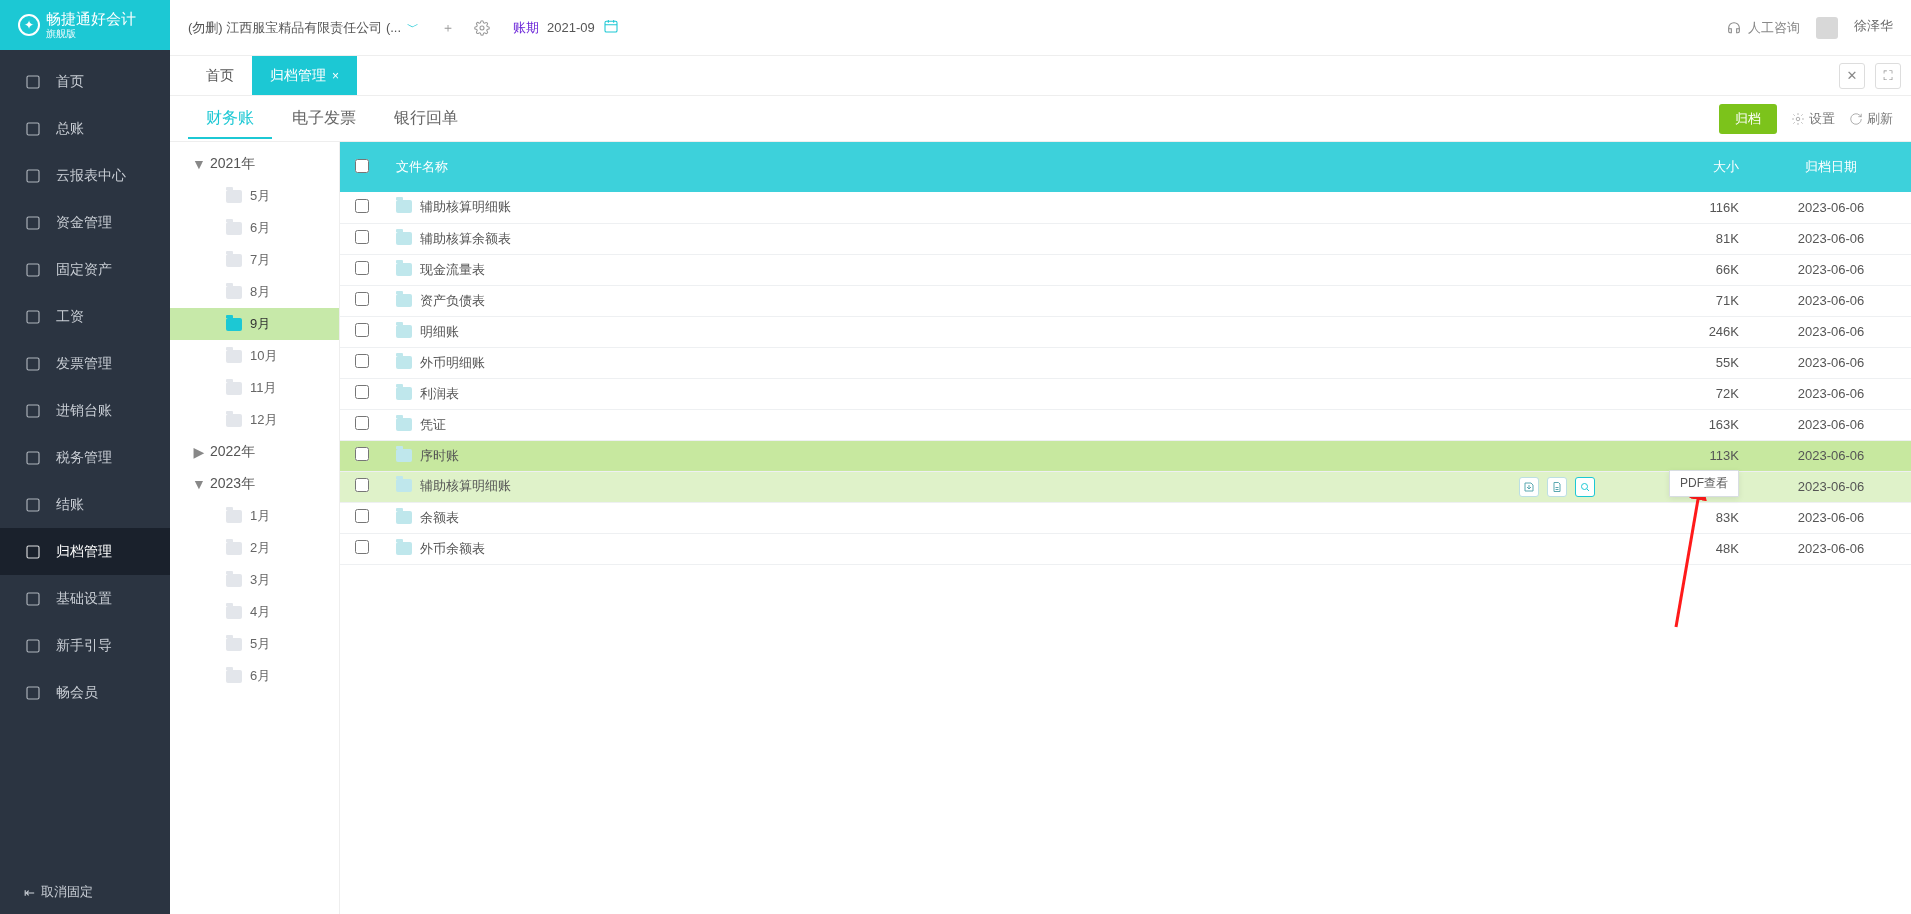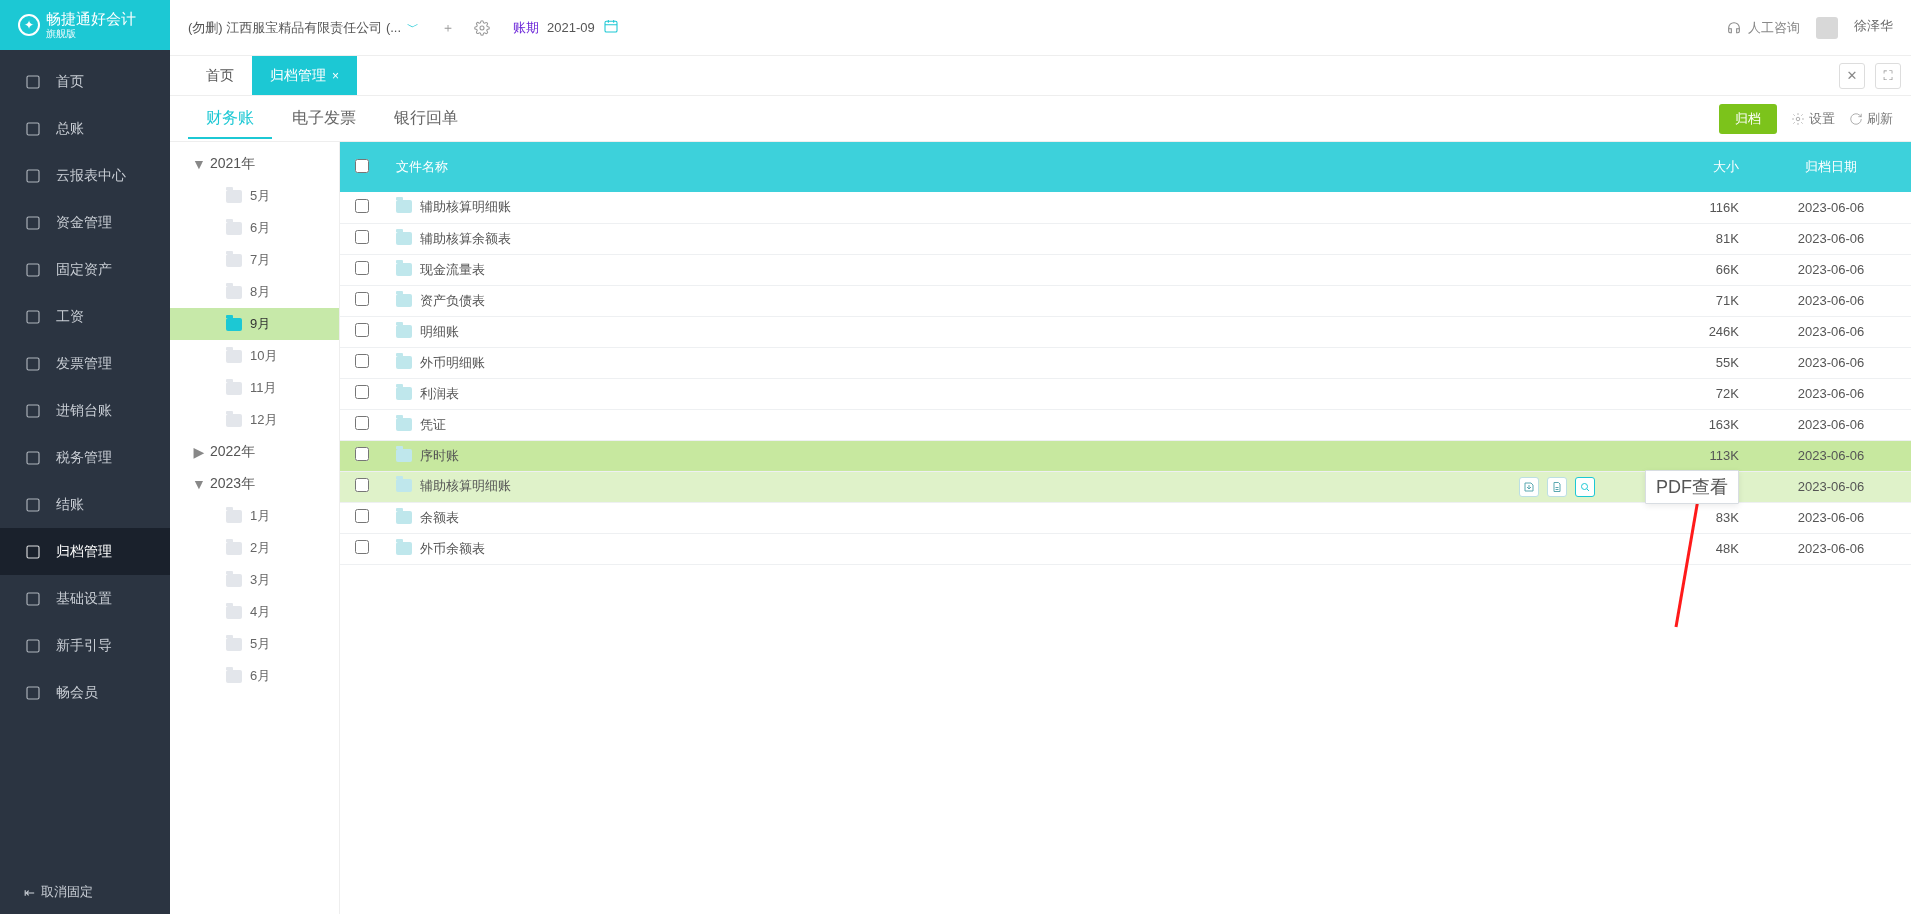--- a/index.html
+++ b/index.html
@@ -82,21 +82,21 @@
 .grid tr.hovered td { background: #dff2c9 !important; }
 .grid tr.hl td { background: #c7e89f !important; }
 .file-icon { width: 16px; height: 13px; margin-right: 8px; display: inline-block; border-radius: 2px; background: #bfe7ec; position: relative; vertical-align: -2px; }
 .file-icon::before { content: ""; position: absolute; top: -3px; left: 0; width: 7px; height: 3px; background: #bfe7ec; border-radius: 1px 1px 0 0; }
 input[type=checkbox] { width: 14px; height: 14px; cursor: pointer; }
 
 
 .row-actions { display: inline-flex; gap: 8px; vertical-align: middle; margin-right: 4px; }
 .row-actions .ra { width: 20px; height: 20px; border: 1px solid #bcdfe3; border-radius: 3px; display: flex; align-items: center; justify-content: center; color: #5aa8b0; cursor: pointer; background: #fff; }
 .row-actions .ra.active { border-color: #1cc8d4; color: #1cc8d4; }
-.tooltip { position: absolute; background: #fff; border: 1px solid #d8dde2; border-radius: 1px; padding: 4px 10px; font-size: 18px; color: #555; box-shadow: 0 2px 6px rgba(0,0,0,.08); white-space: nowrap; z-index: 50; }
+.tooltip { position: absolute; background: #fff; border: 1px solid #d8dde2; border-radius: 1px; padding: 4px 10px; font-size: 12px; color: #555; box-shadow: 0 2px 6px rgba(0,0,0,.08); white-space: nowrap; z-index: 50; }
 
 
 .arrow-anno { position: absolute; pointer-events: none; }
 .arrow-anno svg { overflow: visible; }
 
 .rel { position: relative; }
 </style>
 </head>
 <body>
 

